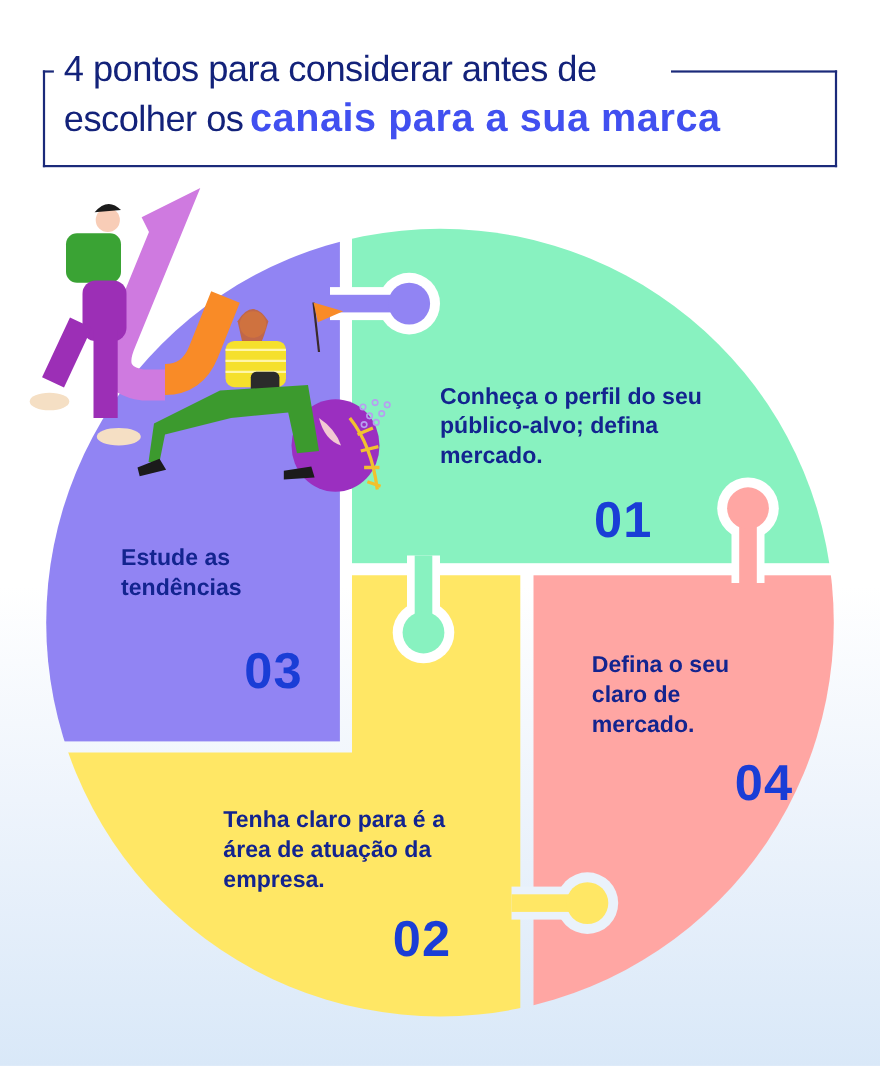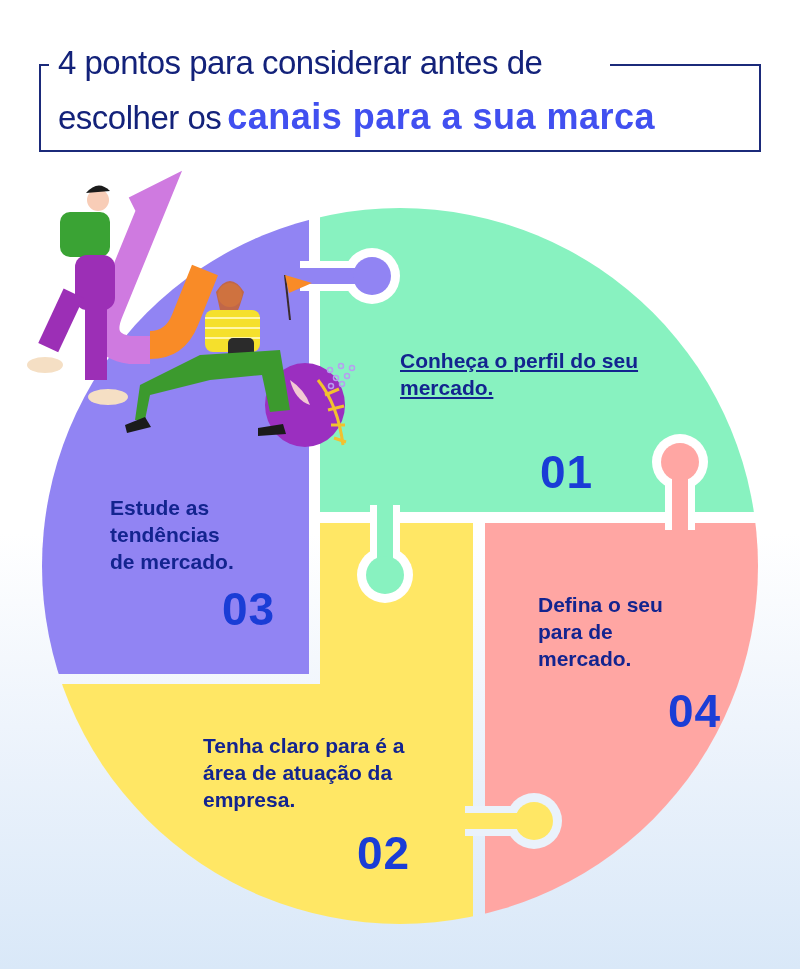--- a/index.html
+++ b/index.html
@@ -17,21 +17,21 @@
   }
   .title-topline-right {
     position: absolute; left: 610px; top: 64px; width: 151px; height: 2px; background: #1b2a7a;
   }
   .title-line1 {
     position: absolute; left: 58px; top: 44px;
     font-size: 33px; color: #13227a; letter-spacing: -0.5px;
     font-family: "Liberation Sans", sans-serif;
   }
   .title-line2 {
-    position: absolute; left: 58px; top: 96px; white-space: nowrap;
+    position: absolute; left: 58px; top: 86px; white-space: nowrap;
     font-size: 33px; color: #13227a; letter-spacing: -0.5px;
   }
   .title-line2 .hl {
     color: #4150f0; font-weight: bold; font-size: 36px; letter-spacing: 0.5px; margin-left: 6px;
   }
   svg.puzzle { position: absolute; left: 0; top: 0; }
   .step-text {
     position: absolute; color: #13248f; font-weight: bold; font-size: 21px; line-height: 27px;
   }
   .step-num {
@@ -132,36 +132,36 @@
     <line x1="205" y1="338" x2="260" y2="338" stroke="#fff6a8" stroke-width="2"></line>
     <rect x="228" y="338" width="26" height="22" rx="5" fill="#2b2b2b"></rect>
     <path d="M200 355 L280 350 L290 410 L270 412 L262 375 L210 380 L150 395 L145 420 L135 420 L140 385 Z" fill="#3c9a2e"></path>
     <path d="M125 425 l20 -8 l6 10 l-24 6z" fill="#1b1b1b"></path>
     <path d="M258 428 l25 -4 l3 10 l-28 2z" fill="#1b1b1b"></path>
     <line x1="285" y1="275" x2="290" y2="320" stroke="#3a2a2a" stroke-width="2"></line>
     <path d="M285 275 L312 283 L289 293 Z" fill="#f98b27"></path>
   </g>
 </svg>
 
-<div class="step-text" style="left:400px; top:347px;text-decoration:underline;">
+<div class="step-text" style="left:400px; top:347px;">
   <div>Conheça o perfil do seu</div>
+  <div>público-alvo; defina</div>
   <div>mercado.</div>
 </div>
 <div class="step-num" style="left:540px; top:425px;margin-top:20px;">01</div>
 
 <div class="step-text" style="left:110px; top:494px;">
   <div>Estude as</div>
   <div>tendências</div>
-  <div>de mercado.</div>
 </div>
 <div class="step-num" style="left:222px; top:582px;">03</div>
 
 <div class="step-text" style="left:538px; top:591px;">
   <div>Defina o seu</div>
-  <div>para de</div>
+  <div>claro de</div>
   <div>mercado.</div>
 </div>
 <div class="step-num" style="left:628px; top:684px;margin-left:40px;">04</div>
 
 <div class="step-text" style="left:203px; top:732px;">
   <div>Tenha claro para é a</div>
   <div>área de atuação da</div>
   <div>empresa.</div>
 </div>
 <div class="step-num" style="left:357px; top:826px;">02</div>

